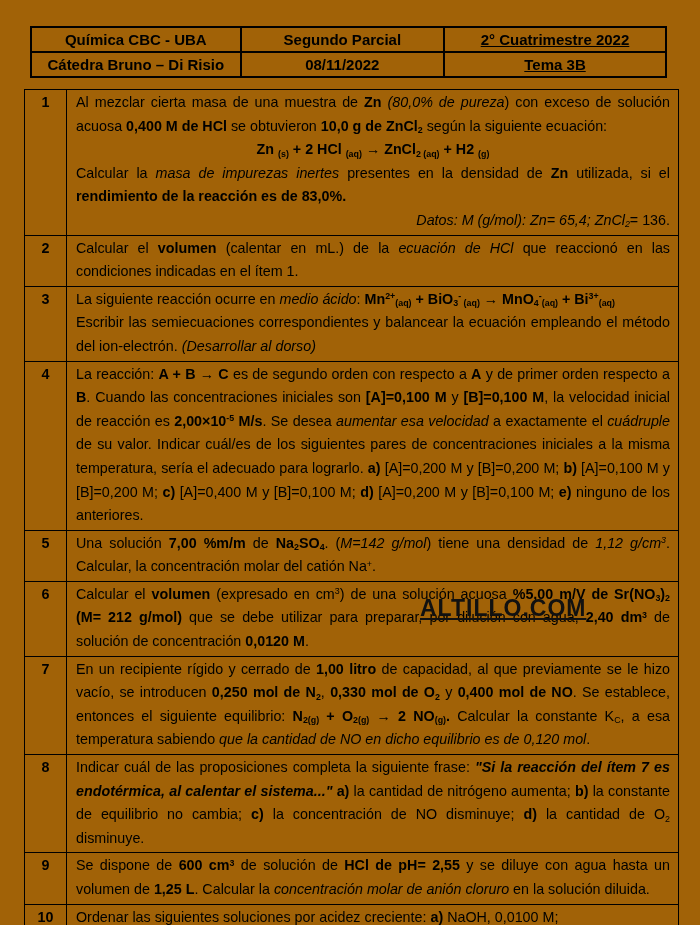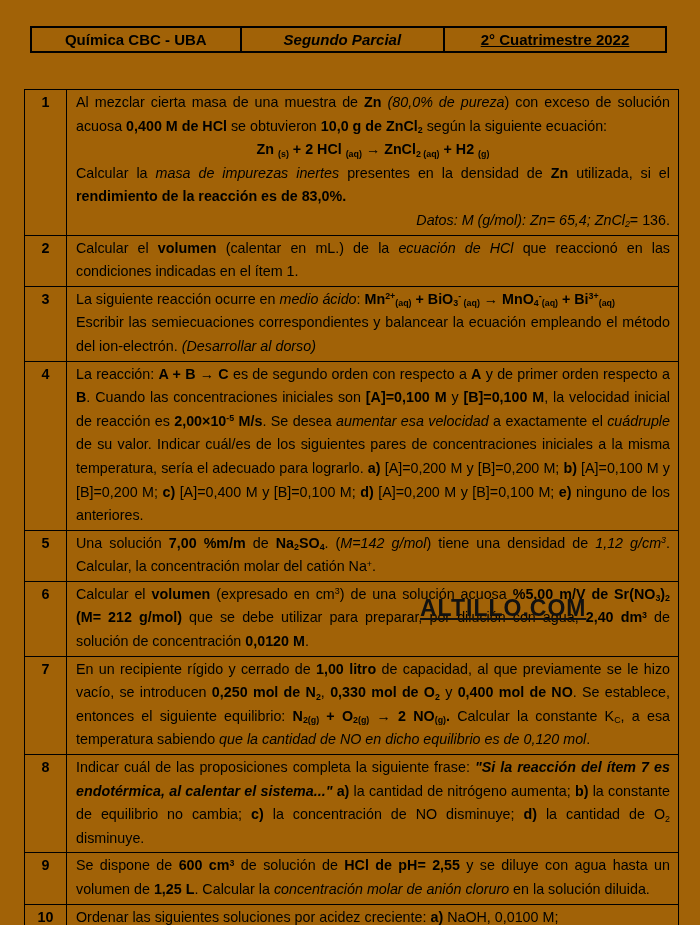--- a/index.html
+++ b/index.html
@@ -11,21 +11,21 @@
   
   .header-table{
     position:absolute;left:30px;top:26px;width:637px;
     border-collapse:collapse;table-layout:fixed;
   }
   .header-table td{
     border:2px solid #000;font-weight:bold;font-size:15px;
     text-align:center;vertical-align:middle;height:21px;padding:1px 2px;
   }
   .header-table td:nth-child(1){width:33%;}
-  .header-table td:nth-child(2){width:32%;font-style:italic;}
+  .header-table td:nth-child(2){width:32%;}
   .header-table td:nth-child(3){width:35%;text-decoration:underline;}
   
   .questions-table{
     position:absolute;left:24px;top:89px;width:655px;
     border-collapse:collapse;font-size:14.3px;line-height:23.6px;
   }
   .questions-table td{border:1.5px solid #000;vertical-align:top;}
   .questions-table td.qnum{
     width:37px;text-align:center;font-weight:bold;padding:1px 2px;
   }
@@ -52,20 +52,25 @@
 <body>
 
 <div class="page">
 
   <table class="header-table">
     <tbody>
       <tr>
         <td>Química CBC - UBA</td>
         <td>Segundo Parcial</td>
         <td>2° Cuatrimestre 2022</td>
+      </tr>
+      <tr>
+        <td>Cátedra Bruno – Di Risio</td>
+        <td>08/11/2022</td>
+        <td>Tema 3B</td>
       </tr>
     </tbody>
   </table>
 
   <table class="questions-table">
     <tbody>
         <tr>
           <td class="qnum">1</td>
           <td class="qbody">
             <div class="blk align-justify"><span>Al mezclar cierta masa de una muestra de </span><span style="font-weight: bold;">Zn</span><span> </span><span style="font-style: italic;">(80,0% de pureza</span><span>) con exceso de solución acuosa </span><span style="font-weight: bold;">0,400 M de HCl</span><span> se obtuvieron </span><span style="font-weight: bold;">10,0 g de ZnCl</span><sub style="font-weight: bold;">2</sub><span> según la siguiente ecuación:</span></div>

